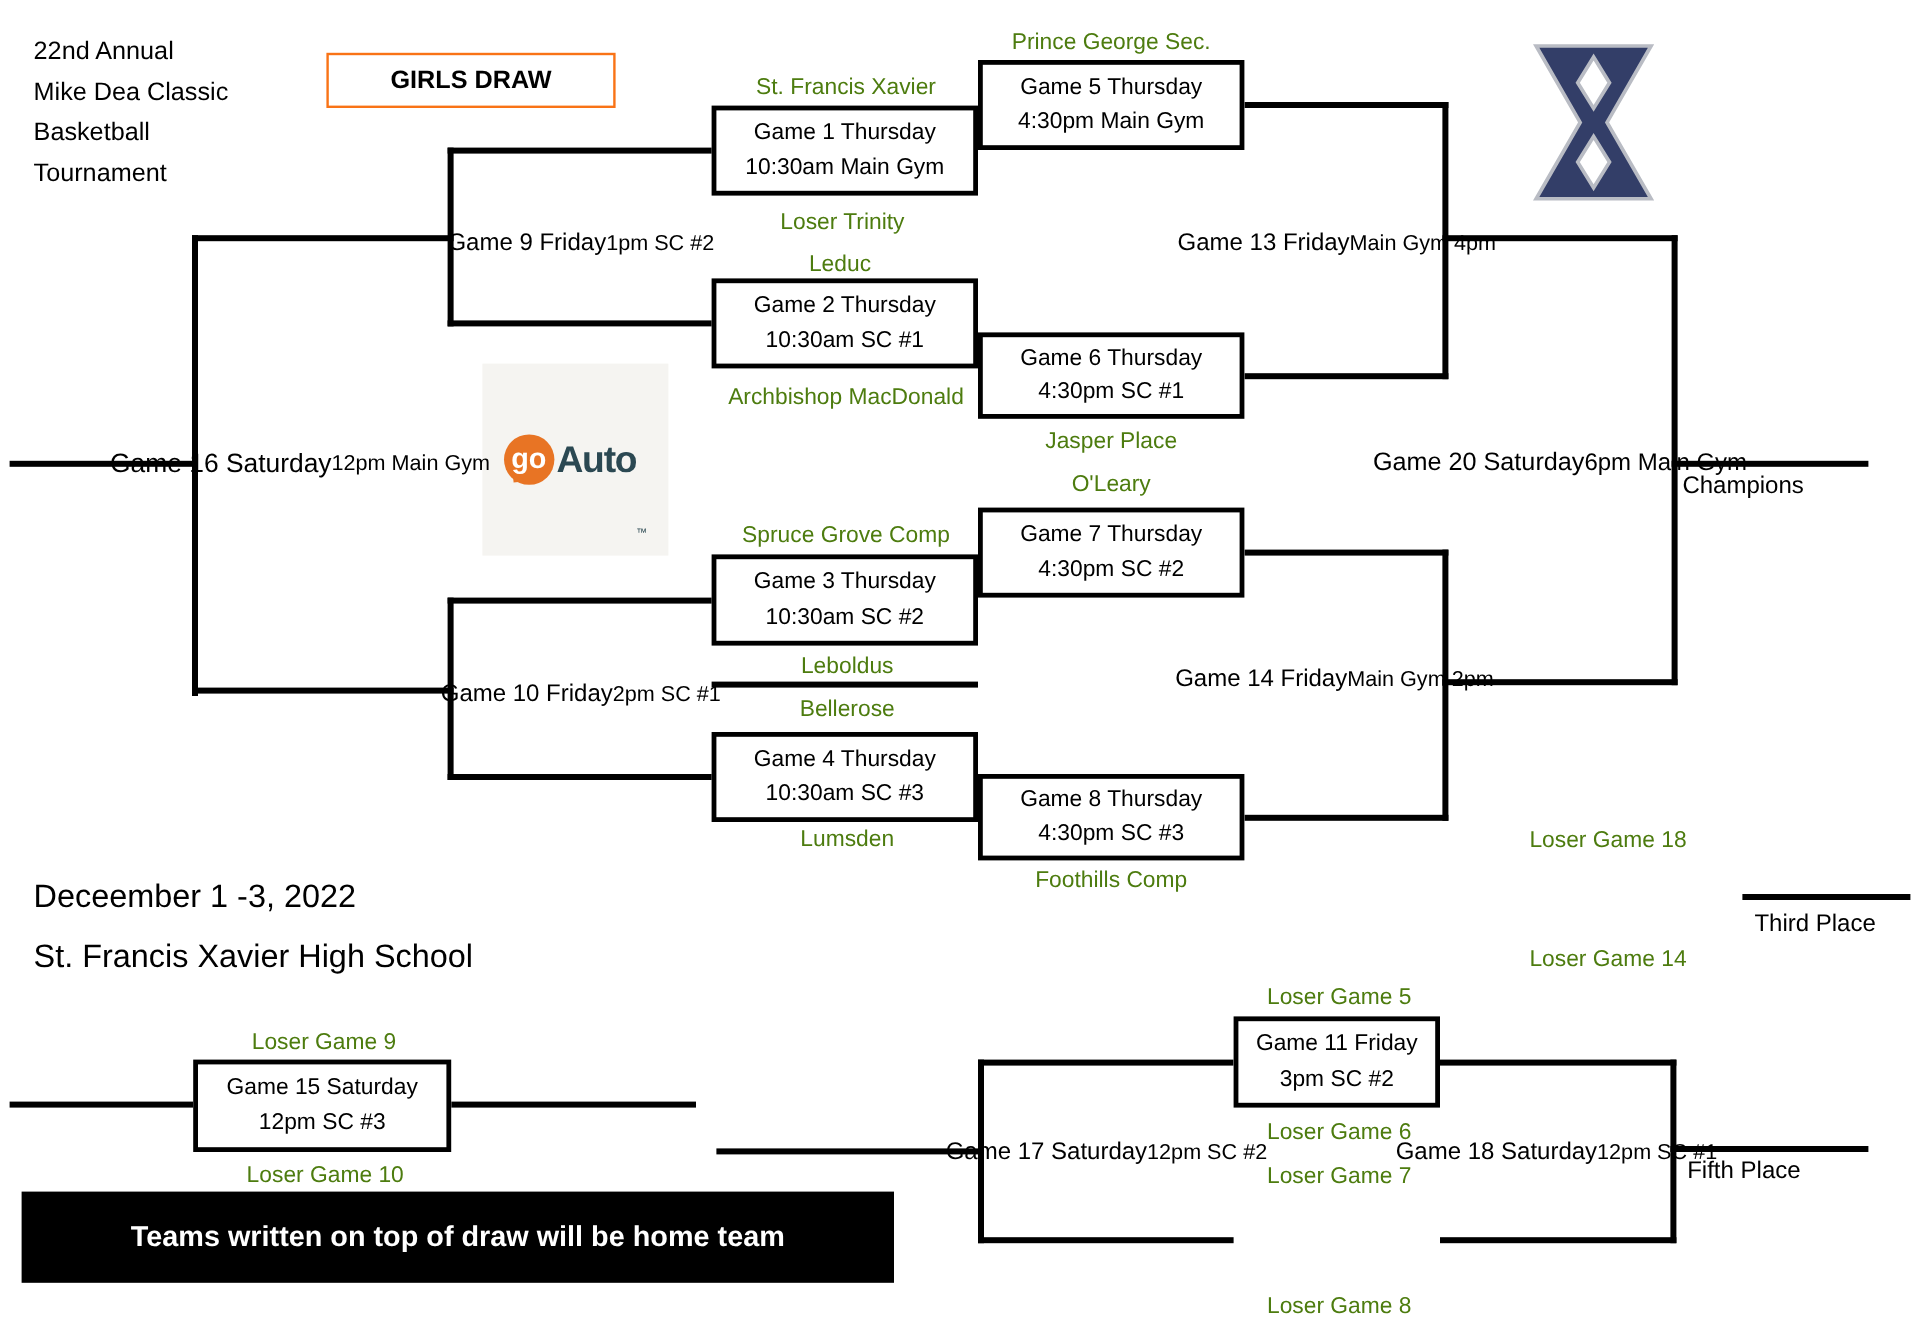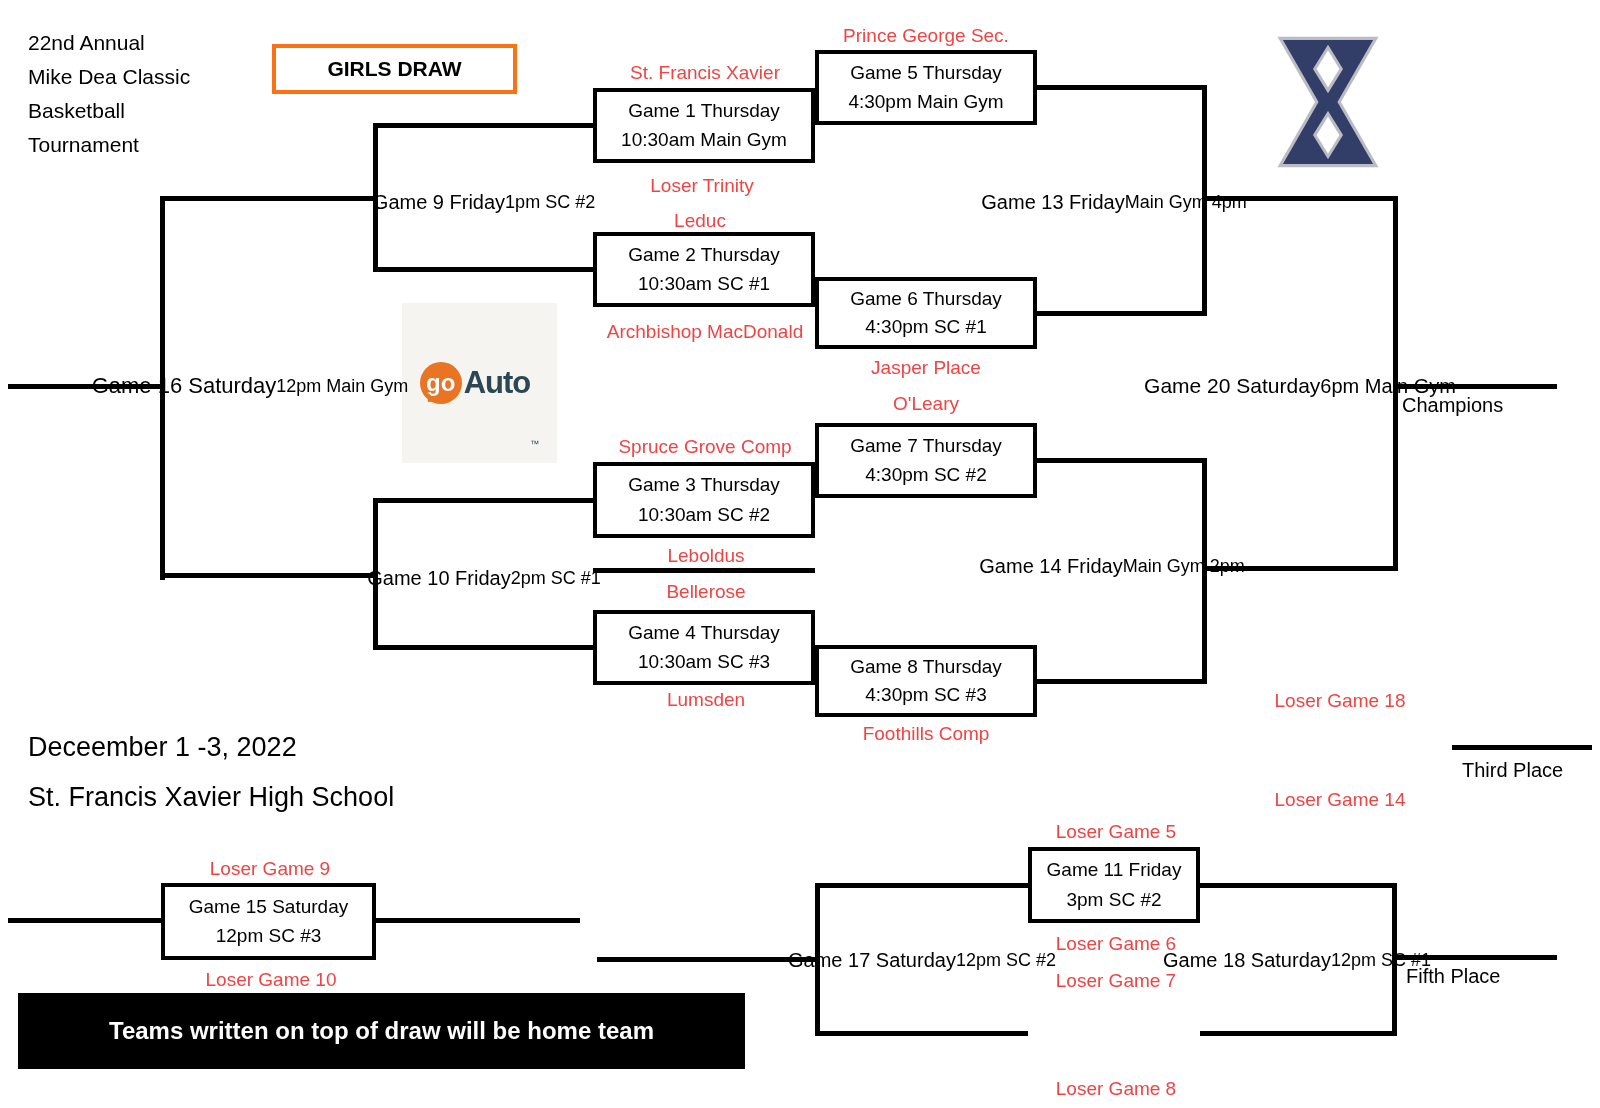--- a/index.html
+++ b/index.html
@@ -1,33 +1,33 @@
 <!DOCTYPE html>
 <html><head>
 <meta charset="utf-8">
 <style>
   html,body{margin:0;padding:0;background:#fff;}
   .sheet{position:relative;width:1600px;height:1108px;background:#fff;overflow:hidden;
          font-family:"Liberation Sans",sans-serif;color:#000;}
   .hl{position:absolute;height:5px;background:#000;}
   .vl{position:absolute;width:5px;background:#000;}
   .title{position:absolute;left:28px;top:26px;font-size:21px;line-height:34px;white-space:pre-line;}
-  .drawbox{position:absolute;left:272px;top:44px;width:237px;height:42px;border:4px solid #f97316;
+  .drawbox{position:absolute;left:272px;top:44px;width:237px;height:42px;border:2px solid #f97316;
            display:flex;align-items:center;justify-content:center;font-weight:bold;font-size:21px;}
   .datetext{position:absolute;left:28px;top:722px;font-size:27px;line-height:50px;white-space:pre-line;}
   .banner{position:absolute;left:18px;top:993px;width:727px;height:76px;background:#000;color:#fff;
           display:flex;align-items:center;justify-content:center;font-weight:bold;font-size:24px;}
   .gbox{position:absolute;border:4px solid #000;background:#fff;display:flex;flex-direction:column;
         justify-content:space-evenly;align-items:center;text-align:center;}
   .gbox .bl{font-size:19px;white-space:nowrap;line-height:20px;}
   .glabel{position:absolute;transform:translateX(-50%);display:flex;flex-direction:row;
           align-items:center;text-align:center;}
   .glabel .l1{font-size:20px;white-space:nowrap;}
   .glabel .l2{font-size:18px;white-space:nowrap;}
-  .red{position:absolute;transform:translateX(-50%);color:#ef4444;font-size:19px;white-space:nowrap;}
+  .red{position:absolute;transform:translateX(-50%);color:#4d7c0f;font-size:19px;white-space:nowrap;}
   .result{position:absolute;font-size:20px;white-space:nowrap;}
   .goauto{position:absolute;left:402px;top:303px;width:155px;height:160px;background:#f5f4f1;
           display:flex;align-items:center;justify-content:center;}
   .gocircle{position:relative;width:42px;height:42px;border-radius:50%;background:#e87424;color:#fff;
             font-weight:bold;font-size:24px;display:flex;align-items:center;justify-content:center;}
   .gocircle::after{content:"";position:absolute;left:1px;bottom:-5px;width:0;height:0;
             border:7px solid transparent;border-top-color:#e87424;transform:rotate(40deg);}
   .autotext{font-weight:bold;font-size:31px;color:#2b4852;margin-left:2px;letter-spacing:-1px;}
   .tm{font-size:9px;color:#2b4852;align-self:flex-end;margin-bottom:14px;}
   .xlogo{position:absolute;left:1272px;top:34px;width:112px;height:136px;}

